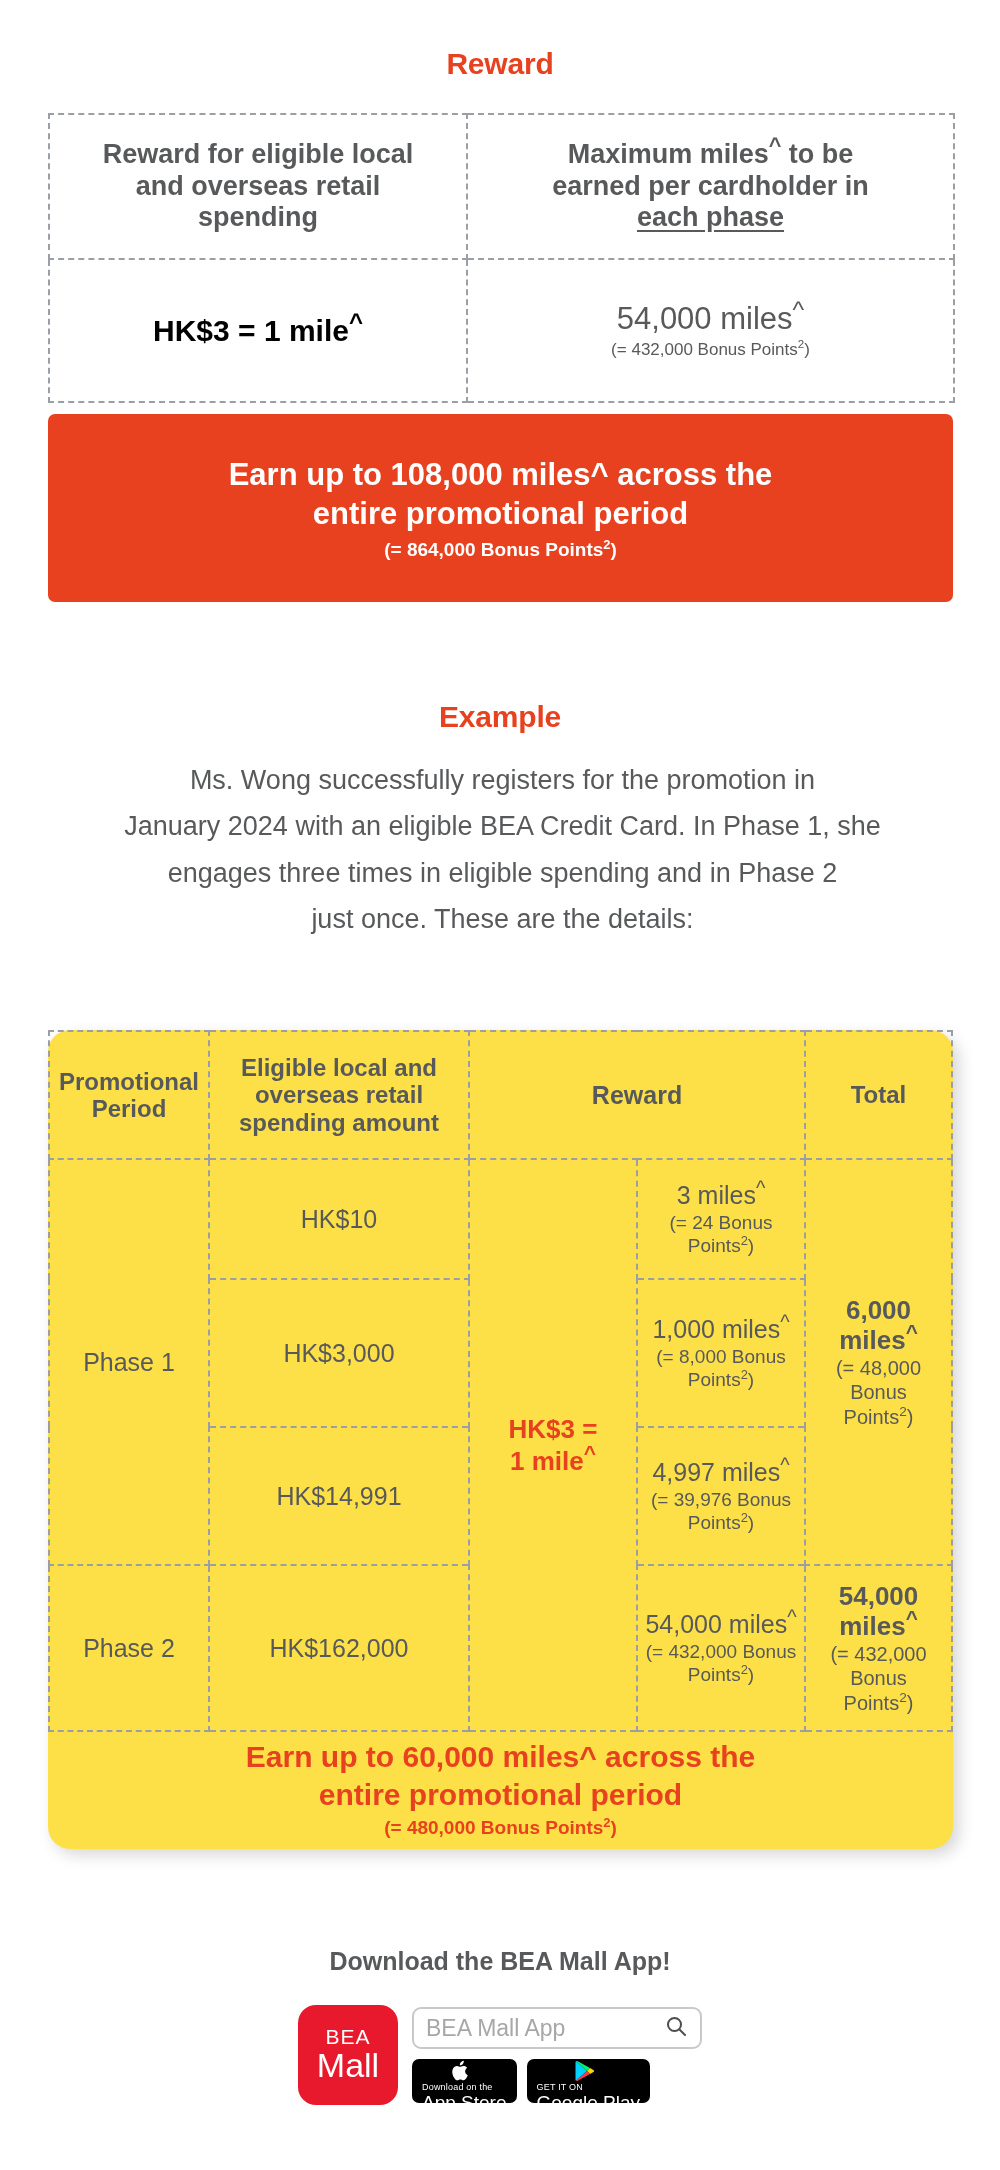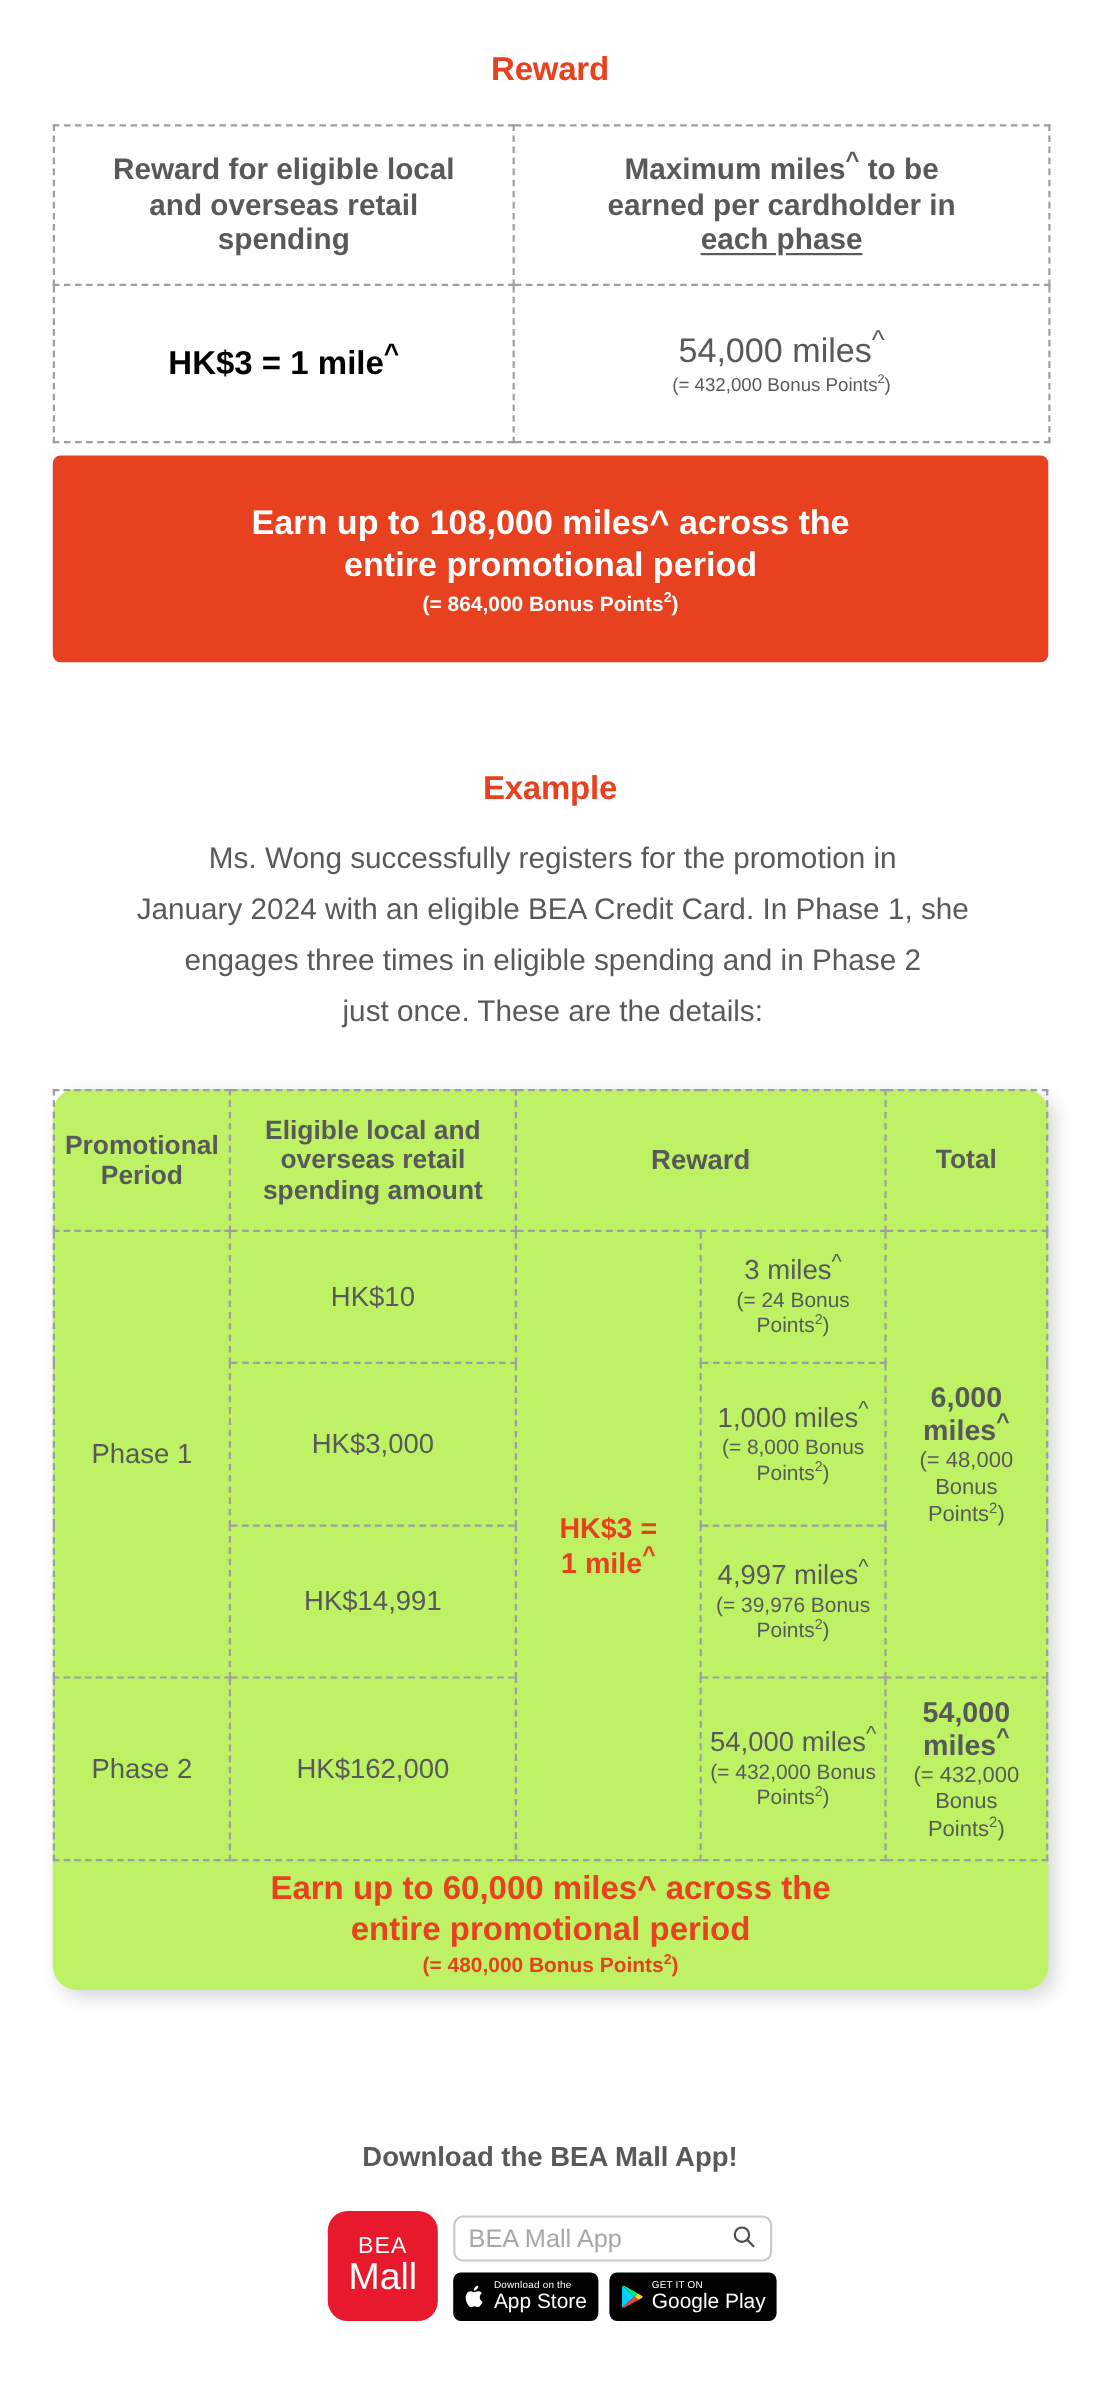--- a/index.html
+++ b/index.html
@@ -98,23 +98,23 @@
     text-align: center;
     font-size: 27px;
     line-height: 1.72;
     color: #58595b;
   }
 
   
   .ex-card {
     position: absolute;
     left: 48px;
-    top: 990px;
+    top: 1030px;
     width: 905px;
-    background: #bef264;
+    background: #fde047;
     border-radius: 22px;
     box-shadow: 6px 6px 16px rgba(0,0,0,0.16);
   }
   .ex-table {
     width: 905px;
     border-collapse: collapse;
     table-layout: fixed;
   }
   .ex-table td {
     border: 2px dashed #9b9fa5;
@@ -186,21 +186,21 @@
     font-size: 25px;
     color: #58595b;
   }
   .dl-row {
     position: absolute;
     left: 298px;
     top: 2000px;
     width: 420px;
     height: 110px;
     display: flex;
-    align-items: flex-end;
+    align-items: center;
   }
   .bea-logo {
     width: 100px;
     height: 100px;
     background: #e8192c;
     border-radius: 18px;
     display: flex;
     flex-direction: column;
     align-items: center;
     justify-content: center;
@@ -224,20 +224,21 @@
   .search-bar .ph { color: #a7a7a7; font-size: 23px; }
   .badges { display: flex; gap: 10px; margin-top: 10px; }
   .badge {
     background: #000000;
     border-radius: 7px;
     height: 44px;
     display: flex;
     align-items: center;
     padding: 0 10px;
     color: #ffffff;
+    flex-direction: column;
   }
   .badge .tiny { font-size: 9px; line-height: 1.1; display: block; letter-spacing: .2px; }
   .badge .big { font-size: 19px; line-height: 1.05; display: block; font-weight: 500; }
   .badge-icon { margin-right: 7px; display: flex; align-items: center; }
 </style>
 </head>
 <body>
 
 <div class="page">
 

